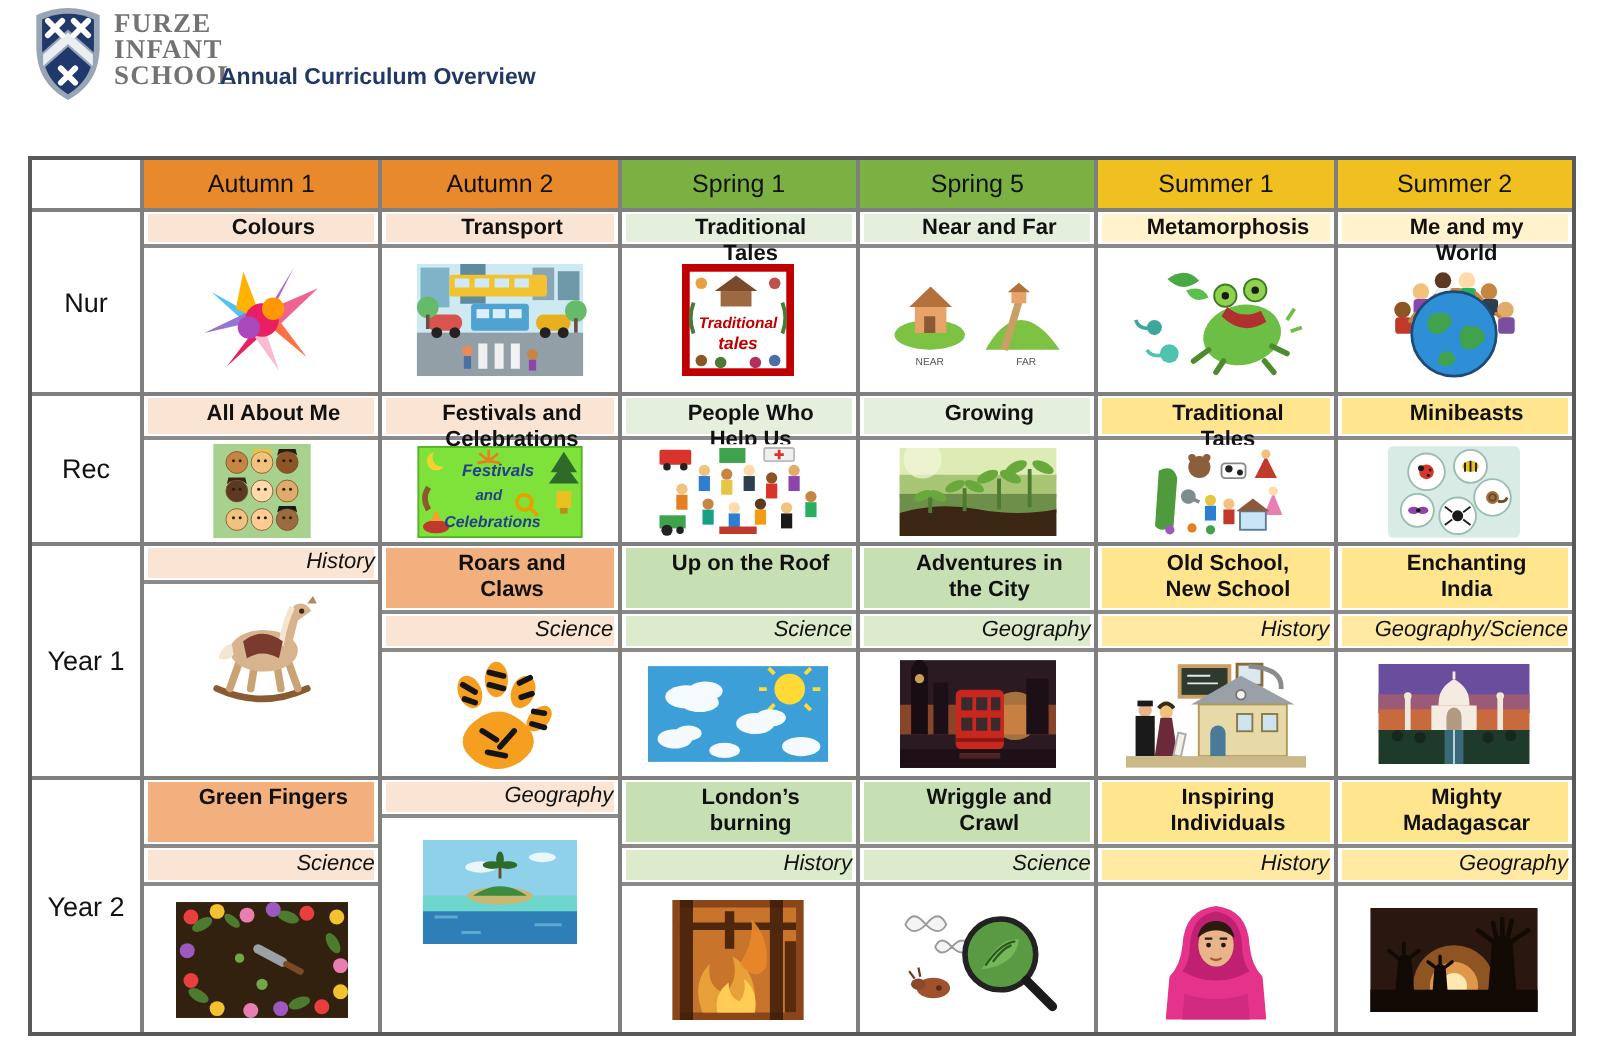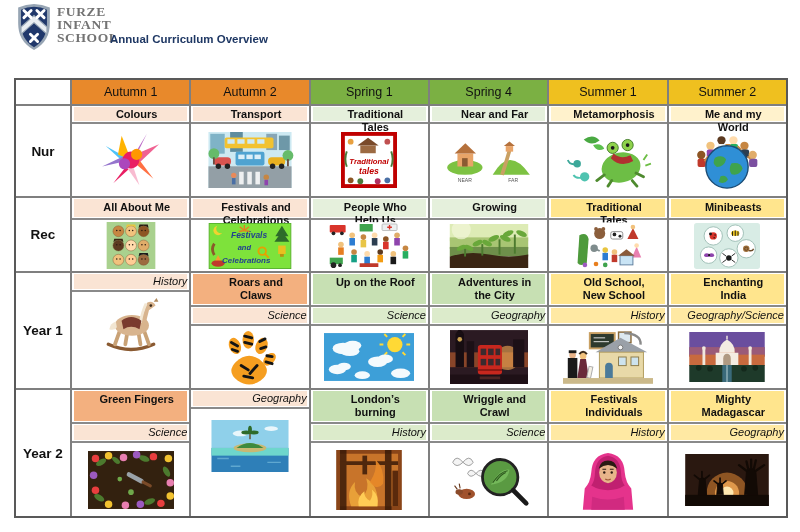--- a/index.html
+++ b/index.html
@@ -14,21 +14,21 @@
   
   .c-aut{--hdr:#E8892B;--light:#FAE4D4;--mid:#F3B07F;--sub:#FAE4D4}
   .c-spr{--hdr:#7BB043;--light:#E5F0DC;--mid:#C7E0B3;--sub:#DCEBCB}
   .c-sum{--hdr:#EFC01F;--light:#FFF2CC;--mid:#FFE58D;--sub:#FFE9A3}
 
   
   .tbl{position:absolute;left:14px;top:78px;width:774px;border:2px solid #595959;background:#fff}
   .hdr-row,.band{display:flex;border-bottom:2px solid #7f7f7f}
   .band:last-child{border-bottom:none}
   .spacer,.labelcell{width:56px;flex:none;border-right:2px solid #7f7f7f;background:#fff}
-  .labelcell{display:flex;align-items:center;justify-content:center;font-weight:bold;font-size:13.5px;text-align:center;line-height:15px;padding:12px 6px}
+  .labelcell{display:flex;align-items:center;justify-content:center;font-weight:normal;font-size:13.5px;text-align:center;line-height:15px;padding:12px 6px}
   .hcell{flex:1;height:24px;line-height:24px;text-align:center;font-weight:normal;font-size:12.5px;border-right:2px solid #7f7f7f;background:var(--hdr);min-width:0}
   .hcell:last-child,.cell:last-child{border-right:none}
   .cell{flex:1;border-right:2px solid #7f7f7f;display:flex;flex-direction:column;background:#fff;min-width:0}
 
   .topic{border-bottom:2px solid #8a8a8a;padding:1px 2px}
   .topic-bar{height:100%;font-weight:bold;font-size:11px;line-height:13px;text-align:center;padding:2px 8px 0 20px}
   .band-nur .topic-bar,.band-rec .topic-bar{background:var(--light)}
   .band-rec .c-sum .topic-bar{background:var(--mid)}
   .band-yr .topic-bar{background:var(--mid)}
   .subject{border-bottom:2px solid #8a8a8a;padding:1px 2px;height:19px}
@@ -66,21 +66,21 @@
 SCHOOL</div>
 <div class="page-title">Annual Curriculum Overview</div>
 
 <div class="tbl">
 
   <div class="hdr-row">
     <div class="spacer"></div>
     <div class="hcell c-aut">Autumn 1</div>
     <div class="hcell c-aut">Autumn 2</div>
     <div class="hcell c-spr">Spring 1</div>
-    <div class="hcell c-spr">Spring 4</div>
+    <div class="hcell c-spr">Spring 5</div>
     <div class="hcell c-sum">Summer 1</div>
     <div class="hcell c-sum">Summer 2</div>
   </div>
 
   <div class="band band-nur">
     <div class="labelcell">Nur</div>
 
     <div class="cell c-aut">
       <div class="topic">
           <div class="topic-bar">Colours</div>
@@ -761,21 +761,21 @@
           <circle cx="58" cy="26" r="19" fill="#5A9A42" stroke="#222222" stroke-width="3"></circle>
           <path d="M48 34 q10 -18 20 -16 q-2 14 -20 16" fill="#74B85A"></path>
           <path d="M50 32 q8 -12 16 -13 M54 30 q5 -7 10 -9" stroke="#2E5A1E" stroke-width="1.2" fill="none"></path>
           <path d="M72 40 L86 54" stroke="#1A1A1A" stroke-width="5" stroke-linecap="round"></path>
         </svg>
       </div>
     </div>
 
     <div class="cell c-sum">
       <div class="topic">
-          <div class="topic-bar">Festivals Individuals</div>
+          <div class="topic-bar">Inspiring Individuals</div>
         </div>
       <div class="subject">
           <div class="subject-bar">History</div>
         </div>
       <div class="imgarea">
         <svg width="54" height="60" viewBox="0 0 58 64">
           <rect width="58" height="64" fill="#FFFFFF"></rect>
           <path d="M29 3 q-17 2 -18 21 q-1 11 -7 17 l-2 23 h54 l-2 -23 q-6 -6 -7 -17 q-1 -19 -18 -21 z" fill="#E5338C"></path>
           <path d="M29 6 q-13 2 -14 18 q0 9 -4 14 q8 5 18 5 q10 0 18 -5 q-4 -5 -4 -14 q-1 -16 -14 -18 z" fill="#C02070"></path>
           <ellipse cx="29" cy="24" rx="9.5" ry="11.5" fill="#E8B48A"></ellipse>

